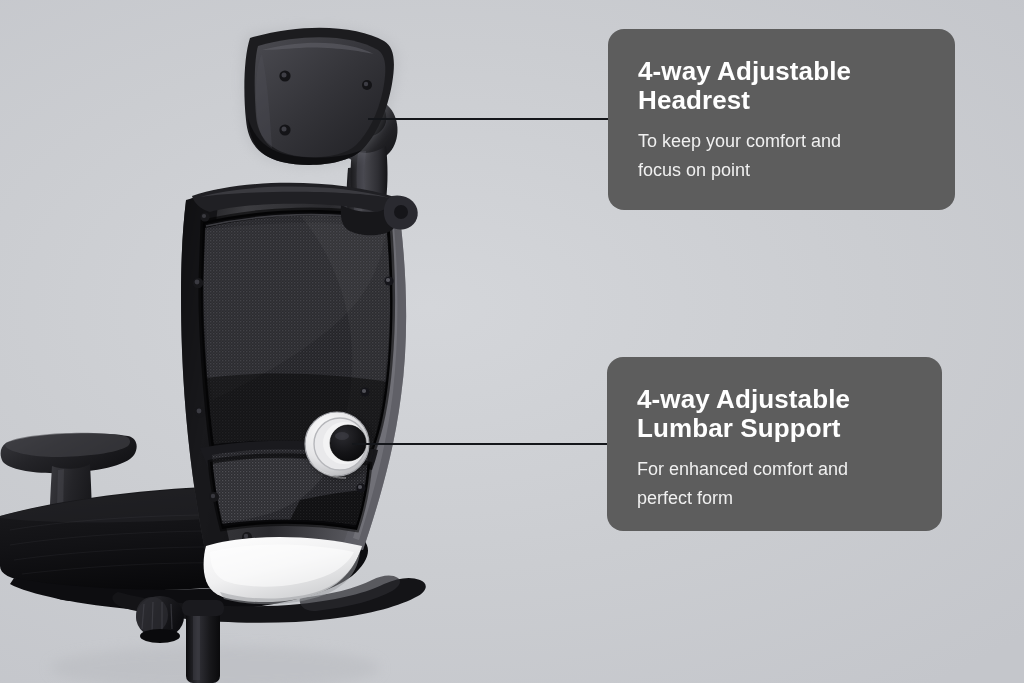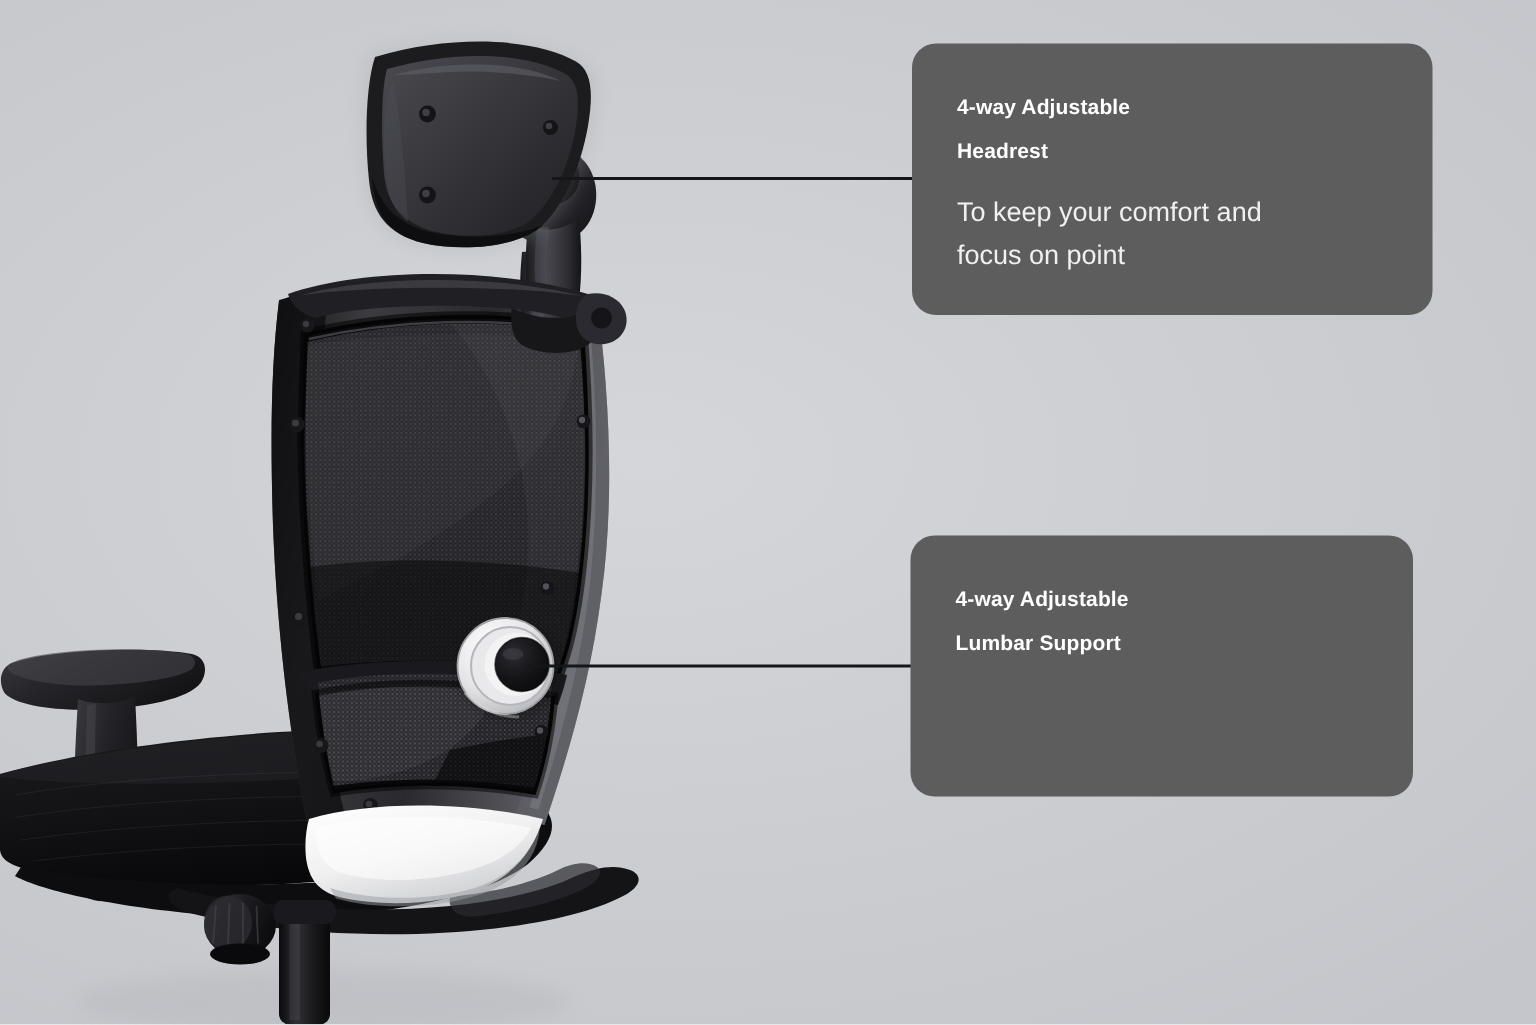--- a/index.html
+++ b/index.html
@@ -37,21 +37,21 @@
 
   
   .callout {
     position: absolute;
     background: #5d5d5d;
     border-radius: 16px;
     box-sizing: border-box;
     padding: 28px 30px 26px 30px;
   }
   .callout-title {
-    font-size: 14px;
+    font-size: 26px;
     font-weight: bold;
     color: #ffffff;
     line-height: 29px;
     letter-spacing: 0.1px;
     margin: 0;
     white-space: pre-line;
   }
   .callout-body {
     font-size: 18px;
     font-weight: normal;
@@ -454,15 +454,17 @@
   <div class="callout" id="callout-headrest">
     <p class="callout-title">4-way Adjustable
 Headrest</p>
     <p class="callout-body">To keep your comfort and
 focus on point</p>
   </div>
 
   <div class="callout" id="callout-lumbar">
     <p class="callout-title">4-way Adjustable
 Lumbar Support</p>
+    <p class="callout-body">For enhanced comfort and
+perfect form</p>
   </div>
 
 </div>
 
 </body></html>

